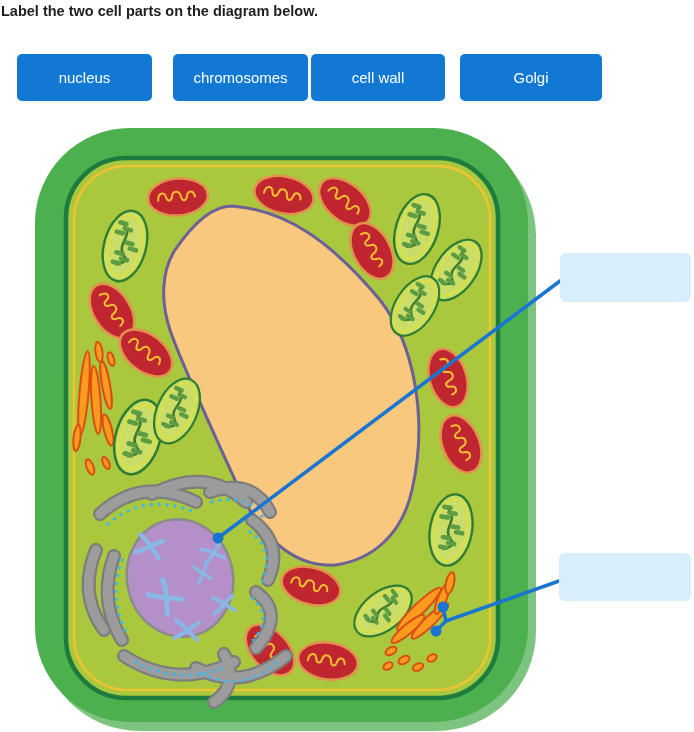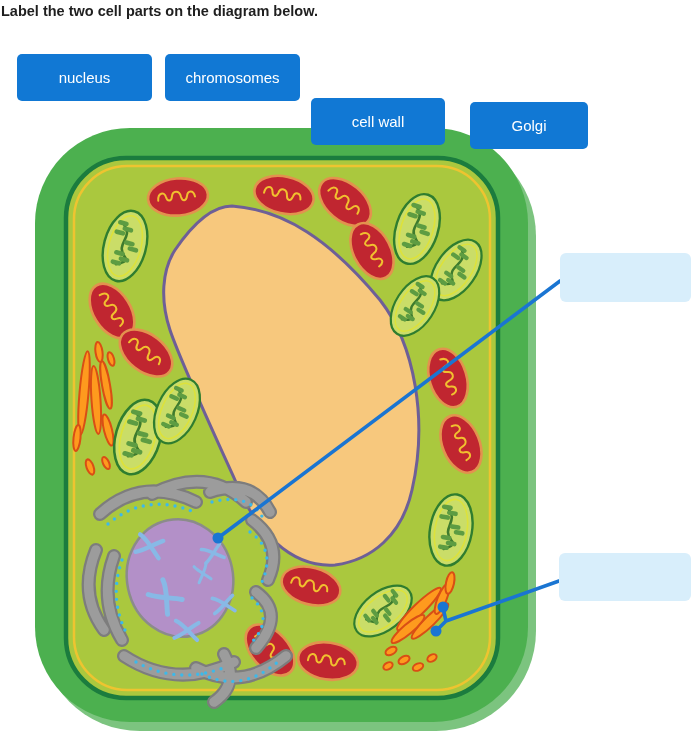--- a/index.html
+++ b/index.html
@@ -141,20 +141,20 @@
       <circle class="dot" cx="218" cy="538" r="5.5"></circle>
       <path class="lead" d="M559,581 L446,621 L443,608 M446,621 L437,630"></path>
       <circle class="dot" cx="443" cy="607" r="5.5"></circle>
       <circle class="dot" cx="436" cy="631" r="5.5"></circle>
     </g>
   </svg>
 
   <div class="title">Label the two cell parts on the diagram below.</div>
 
   <button class="wb-btn" style="left:17px;width:135px;">nucleus</button>
-  <button class="wb-btn" style="left:165px;width:135px;">chromosomes</button>
-  <button class="wb-btn" style="left:311px;width:134px;margin-top:44px;">cell wall</button>
-  <button class="wb-btn" style="left:470px;width:118px;margin-top:48px;">Golgi</button>
+  <button class="wb-btn" style="left:173px;width:135px;">chromosomes</button>
+  <button class="wb-btn" style="left:311px;width:134px;">cell wall</button>
+  <button class="wb-btn" style="left:460px;width:142px;">Golgi</button>
 
   <div class="answer-box" style="left:560px;top:253px;width:131px;height:49px;"></div>
   <div class="answer-box" style="left:559px;top:553px;width:132px;height:48px;"></div>
 
 </div>
 
 </body></html>

